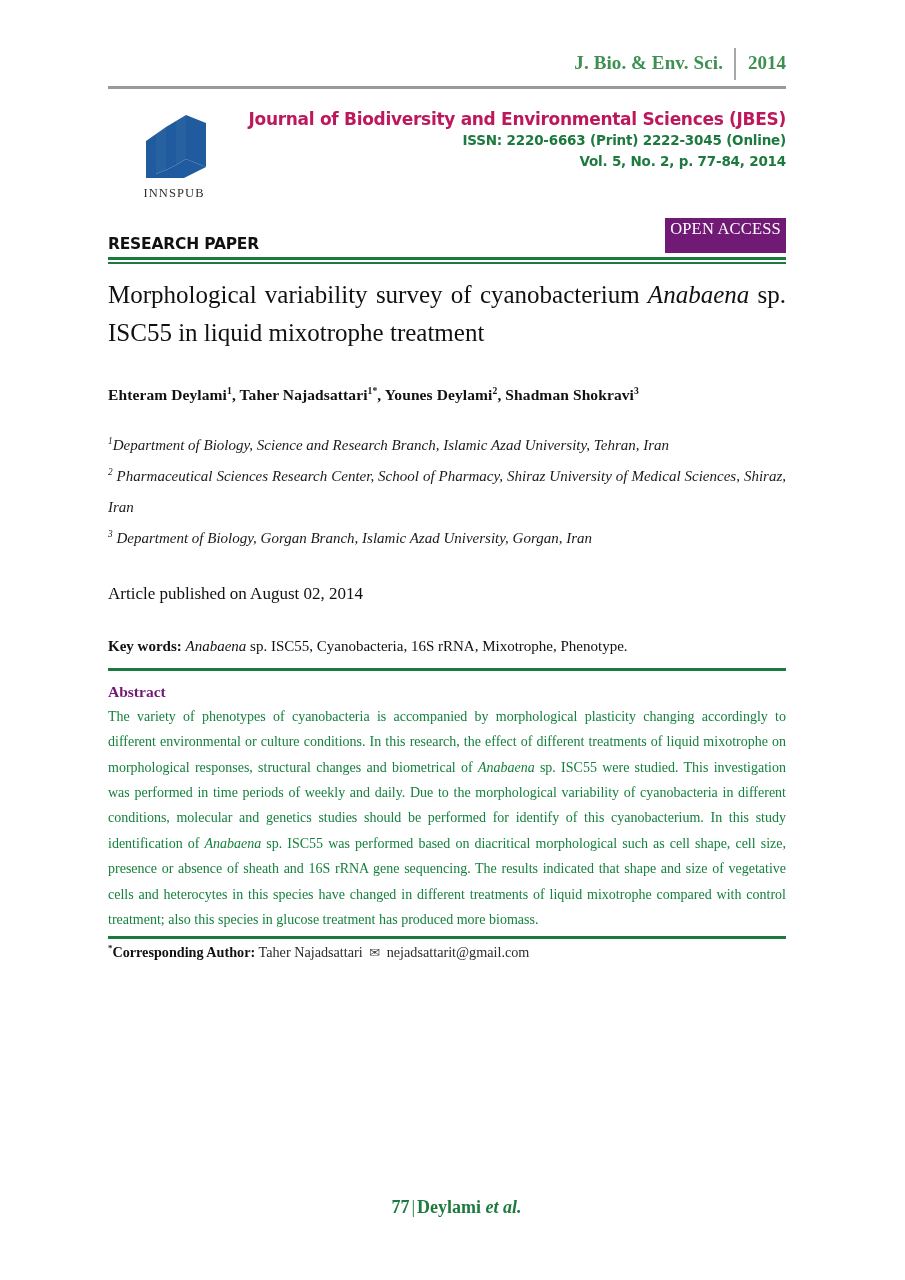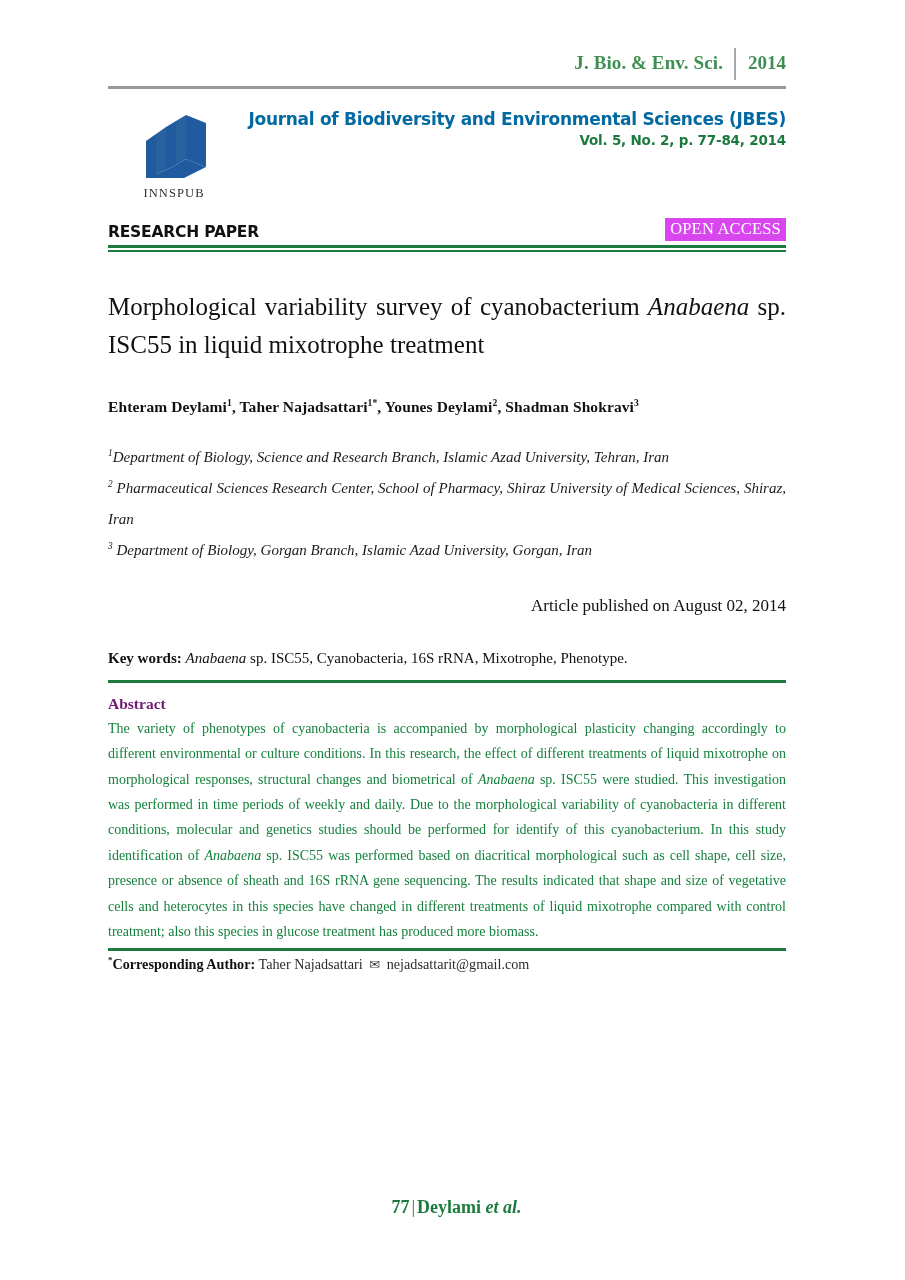--- a/index.html
+++ b/index.html
@@ -83,21 +83,21 @@
   }
   .mast-text {
     flex: 1;
     text-align: right;
     padding-top: 4px;
   }
   .mast-title {
     font-family: "DejaVu Sans", sans-serif;
     font-weight: bold;
     font-size: 17px;
-    color: #0369a1;
+    color: #be185d;
     letter-spacing: -0.3px;
     line-height: 1.25;
   }
   .mast-line {
     font-family: "DejaVu Sans", sans-serif;
     font-weight: bold;
     font-size: 13.5px;
     color: #1d7a3e;
     line-height: 1.55;
     letter-spacing: -0.2px;
@@ -114,43 +114,43 @@
     font-family: "DejaVu Sans", sans-serif;
     font-weight: bold;
     font-size: 15.5px;
     color: #111111;
     letter-spacing: -0.2px;
   }
   .open-access {
     font-family: "Liberation Serif", serif;
     font-size: 16.5px;
     color: #ffffff;
-    background: #d946ef;
-    padding: 1px 5px 2px 5px;
+    background: #701a75;
+    padding: 1px 5px 14px 5px;
     letter-spacing: .2px;
   }
   .rule-green-double {
     margin-top: 4px;
     border-top: 3px solid #1d7a3e;
     border-bottom: 2px solid #1d7a3e;
     height: 2px;
   }
   .rule-green-single {
     border-top: 3px solid #1d7a3e;
     height: 0;
   }
 
   
   .art-title {
     font-family: "Liberation Serif", serif;
     font-size: 25px;
     line-height: 1.52;
     color: #111111;
     text-align: justify;
-    margin-top: 36px;
+    margin-top: 12px;
   }
   .art-title .it { font-style: italic; }
 
   
   .authors {
     font-family: "Liberation Serif", serif;
     font-weight: bold;
     font-size: 15.5px;
     color: #111111;
     margin-top: 34px;
@@ -167,21 +167,21 @@
     line-height: 2.06;
     color: #1a1a1a;
     text-align: justify;
   }
 
   
   .published {
     font-family: "Liberation Serif", serif;
     font-size: 17px;
     color: #111111;
-    text-align: right;
+    text-align: left;
     margin-top: 30px;
   }
 
   
   .keywords {
     font-family: "Liberation Serif", serif;
     font-size: 15px;
     color: #111111;
     margin-top: 34px;
   }
@@ -259,20 +259,21 @@
         <polygon points="40,12 40,56 30,61 30,18" fill="#1f5b9e"></polygon>
         <polygon points="30,18 30,61 20,65 20,25" fill="#27619f"></polygon>
         <polygon points="20,25 20,65 10,69 10,32" fill="#1f5b9e"></polygon>
         <polygon points="10,32 10,69 48,69 70,58 50,50 40,56 30,61 20,65" fill="#1f5b9e"></polygon>
         <polygon points="50,6 40,12 40,16 50,10" fill="#ffffff" opacity="0.0"></polygon>
       </svg>
       <div class="logo-word">INNSPUB</div>
     </div>
     <div class="mast-text">
       <div class="mast-title">Journal of Biodiversity and Environmental Sciences (JBES)</div>
+      <div class="mast-line">ISSN: 2220-6663 (Print) 2222-3045 (Online)</div>
       <div class="mast-line">Vol. 5, No. 2, p. 77-84, 2014</div>
     </div>
   </div>
 
   <div class="badge-row">
     <div class="research-paper">RESEARCH PAPER</div>
     <div class="open-access">OPEN ACCESS</div>
   </div>
   <div class="rule-green-double"></div>
 

